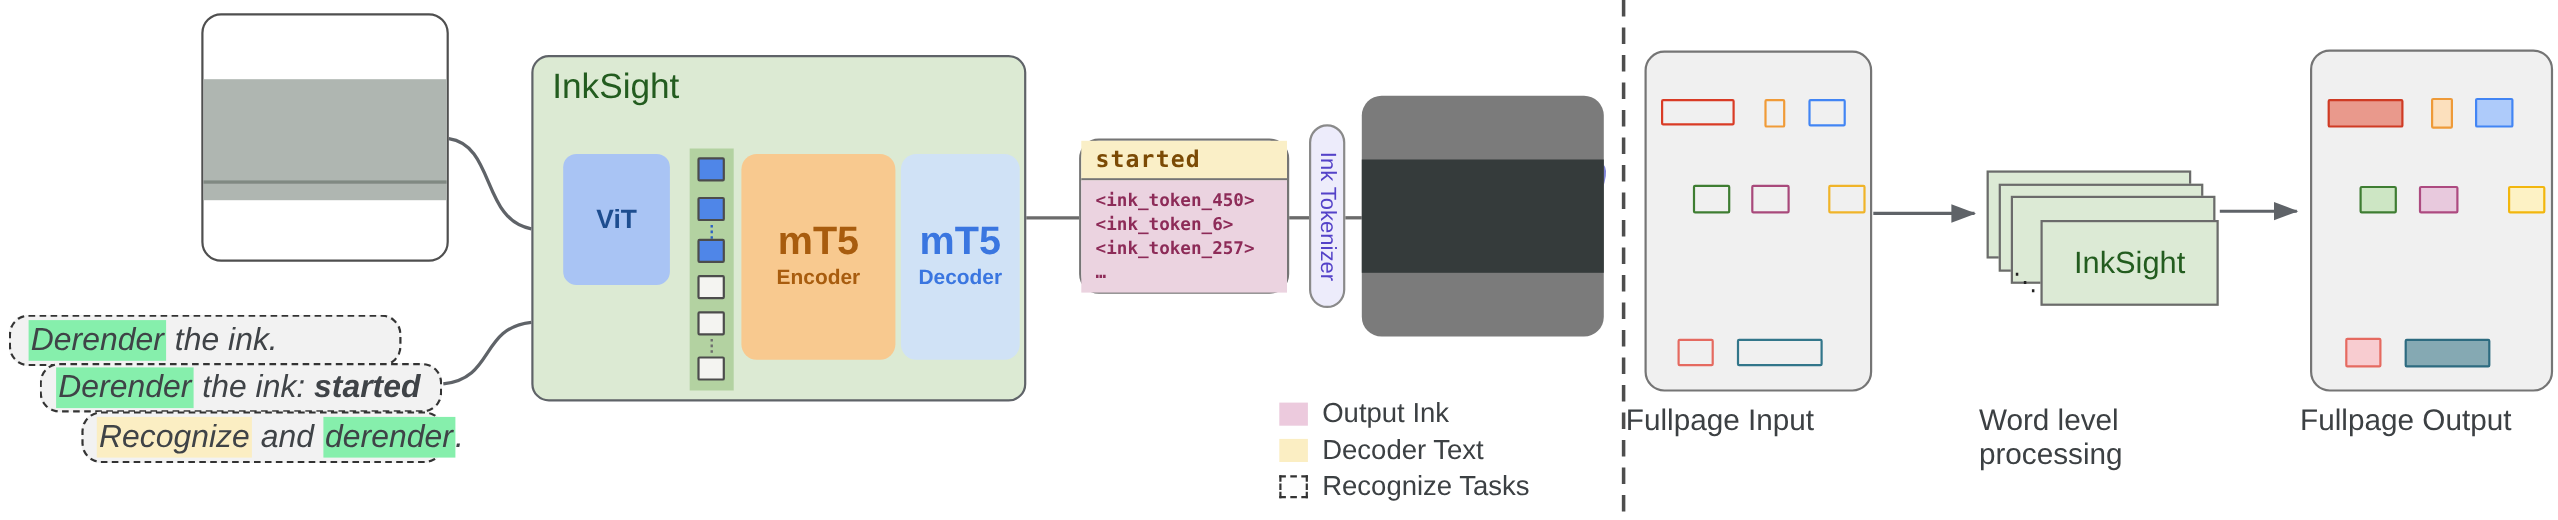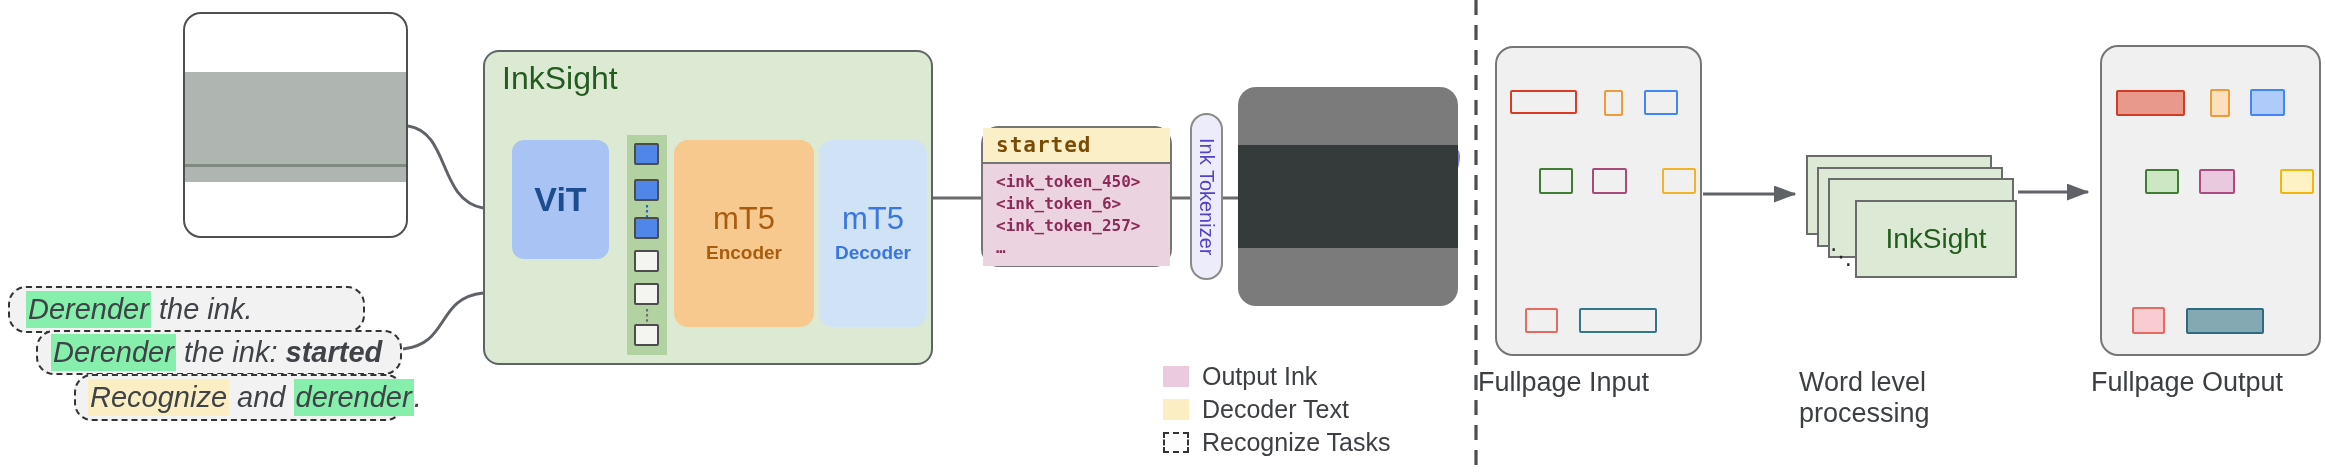--- a/index.html
+++ b/index.html
@@ -12,31 +12,31 @@
 
   
   .photo{left:183px;top:12px;width:225px;height:226px;background:#ffffff;border:2.5px solid #4f4f4f;box-sizing:border-box;}
   .photo-strip{position:absolute;left:0;top:58px;width:100%;height:110px;background:#afb6b1;}
   .photo-baseline{position:absolute;left:0;top:92px;width:100%;height:3px;background:#707a73;opacity:.75;}
 
   
   .module{left:483px;top:50px;width:450px;height:315px;background:#dcead3;border:2.5px solid #5f6368;border-radius:16px;box-sizing:border-box;}
   .module-title{position:absolute;left:17px;top:8px;font-size:32px;font-weight:500;color:#235c1f;}
   .vit{position:absolute;left:27px;top:88px;width:97px;height:119px;background:#a9c4f4;border-radius:12px;
-       display:flex;align-items:center;justify-content:center;font-size:34px;font-weight:bold;color:#1d4d8f;}
+       display:flex;align-items:center;justify-content:center;font-size:24px;font-weight:bold;color:#1d4d8f;}
   .tstrip{position:absolute;left:142px;top:83px;width:40px;height:220px;background:#b3d2a1;}
   .tok{position:absolute;left:7px;width:25px;height:22px;border:2.5px solid #4c4c4c;border-radius:2px;box-sizing:border-box;}
   .tok.blue{background:#4f86e8;}
   .tok.white{background:#f4f4f1;}
   .tdots{position:absolute;left:0;width:40px;text-align:center;font-size:15px;font-weight:bold;line-height:12px;}
   .tdots.blue{color:#2d62c4;} .tdots.gray{color:#6e6e6e;}
   .block{position:absolute;top:88px;height:187px;border-radius:14px;display:flex;flex-direction:column;align-items:center;justify-content:center;box-sizing:border-box;}
   .enc{left:189px;width:140px;background:#f8c98f;color:#a85c0e;}
   .dec{left:334px;width:108px;background:#d0e2f6;color:#3a76e0;}
-  .block .l1{font-size:31px;font-weight:normal;line-height:38px;}
+  .block .l1{font-size:36px;font-weight:bold;line-height:38px;}
   .block .l2{font-size:19px;font-weight:bold;line-height:30px;}
 
   
   .prompt{background:#f2f2f2;border:2.5px dashed #333;box-sizing:border-box;display:flex;align-items:center;
           font-style:italic;font-size:29px;color:#3f4347;white-space:pre;}
   .prompt .hl-ink{background:#86efac;padding:2px 2px;}
   .prompt .hl-text{background:#fbeec3;padding:2px 2px;}
   .prompt .bold{font-weight:bold;}
   .prompt1{left:8px;top:286px;width:357px;height:47px;padding-left:16px;z-index:3;}
   .prompt2{left:36px;top:330px;width:366px;height:45px;padding-left:13px;z-index:4;}

